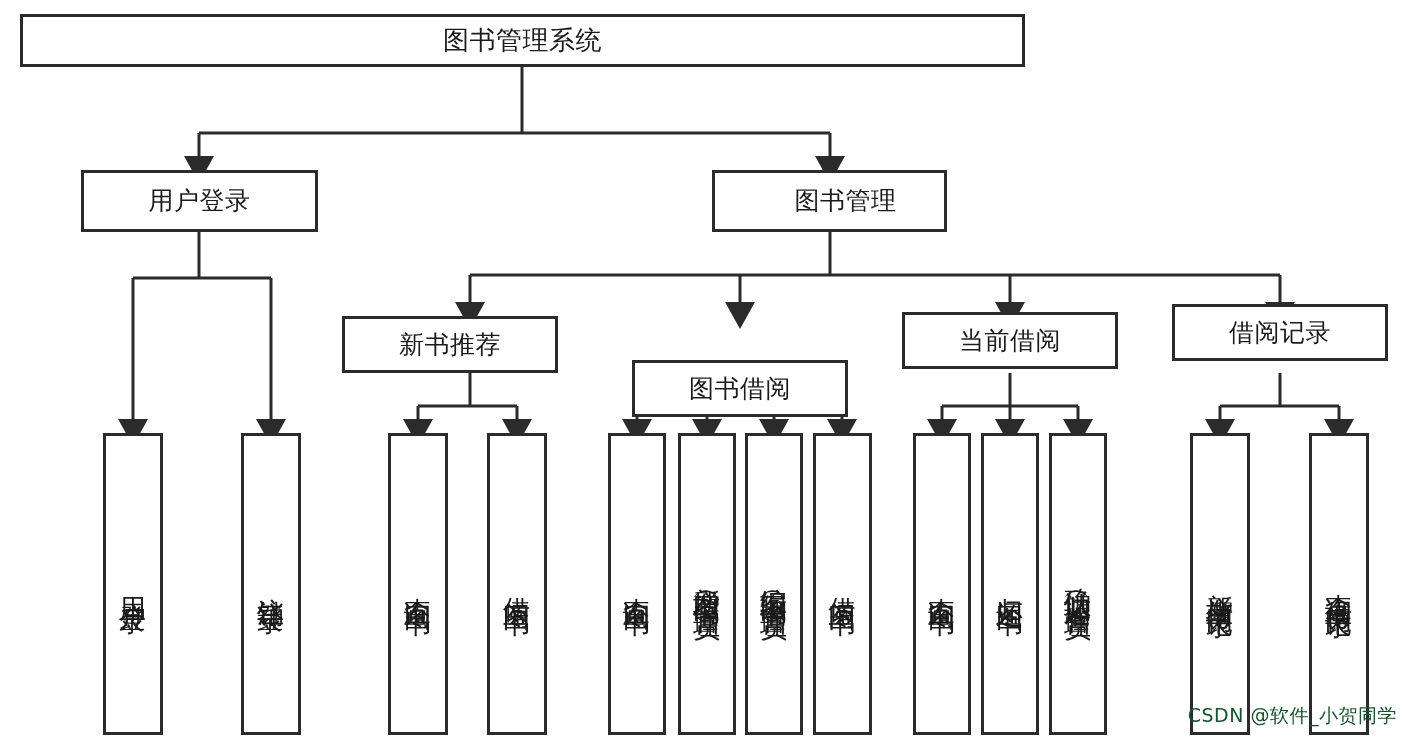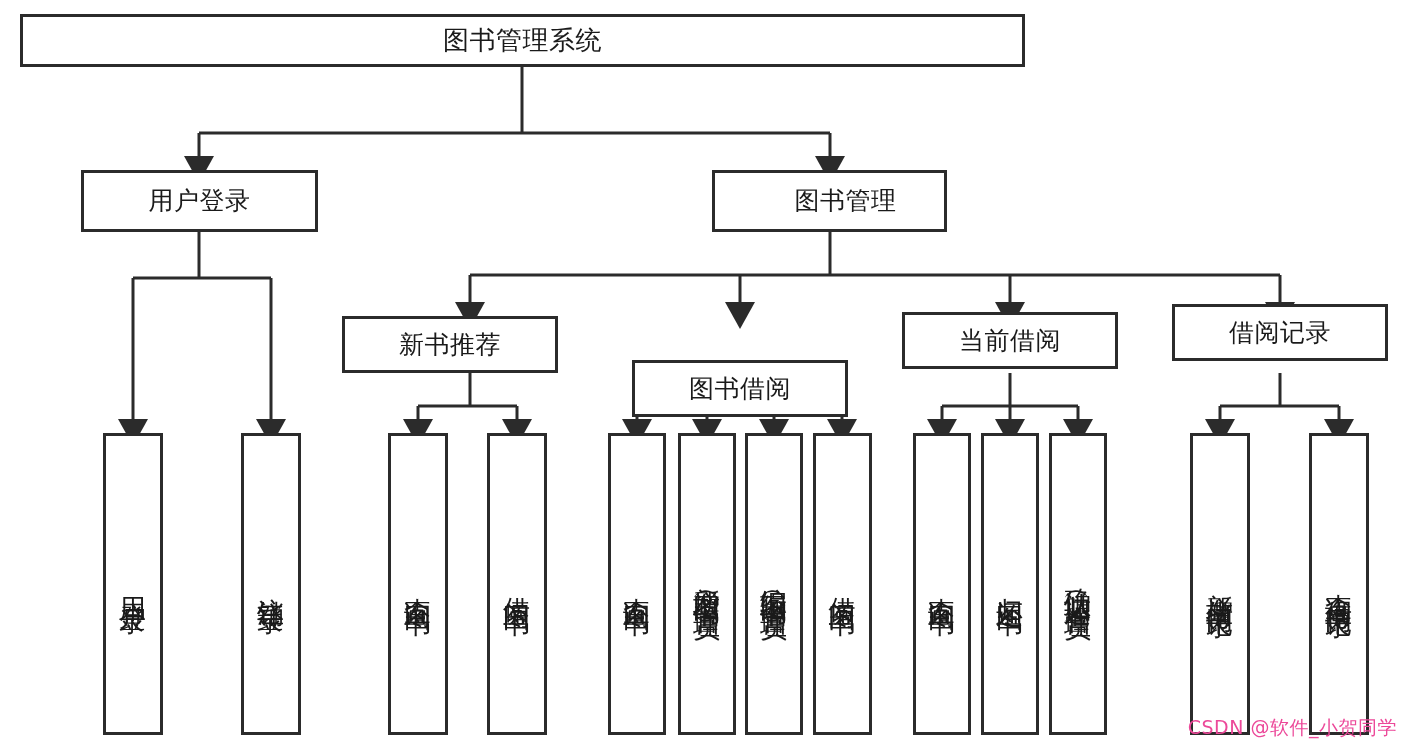--- a/index.html
+++ b/index.html
@@ -60,23 +60,23 @@
     writing-mode: vertical-rl;
     text-orientation: upright;
     font-size: 27px;
     line-height: 1.0;
     letter-spacing: 4px;
     text-align: center;
   }
   #watermark {
     position: absolute;
     right: 8px;
-    bottom: 6px;
+    bottom: 18px;
     font-size: 19px;
-    color: #ec4899;
+    color: #14532d;
     letter-spacing: 0.5px;
     white-space: nowrap;
     font-family: "DejaVu Sans", "Liberation Sans", sans-serif;
   }
 </style>
 </head>
 <body>
 
 <div id="canvas">
 

